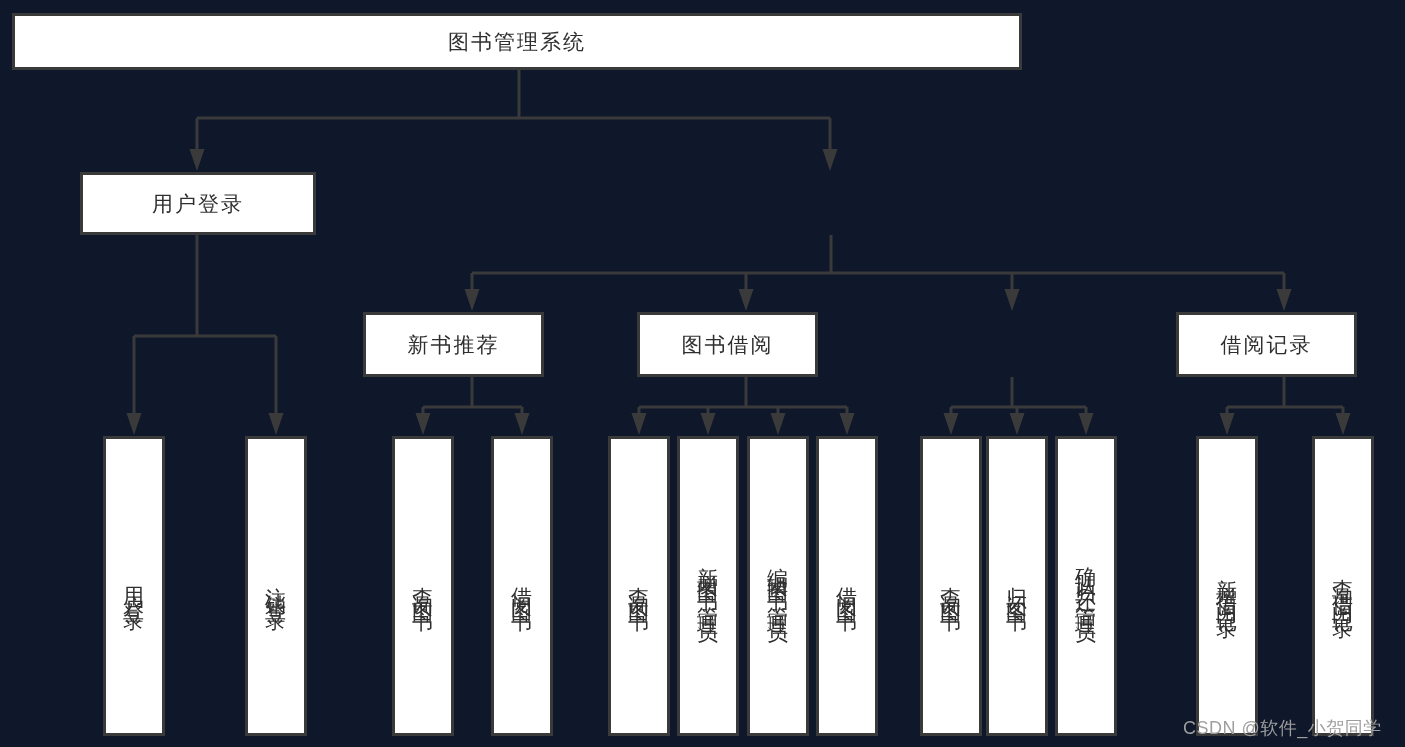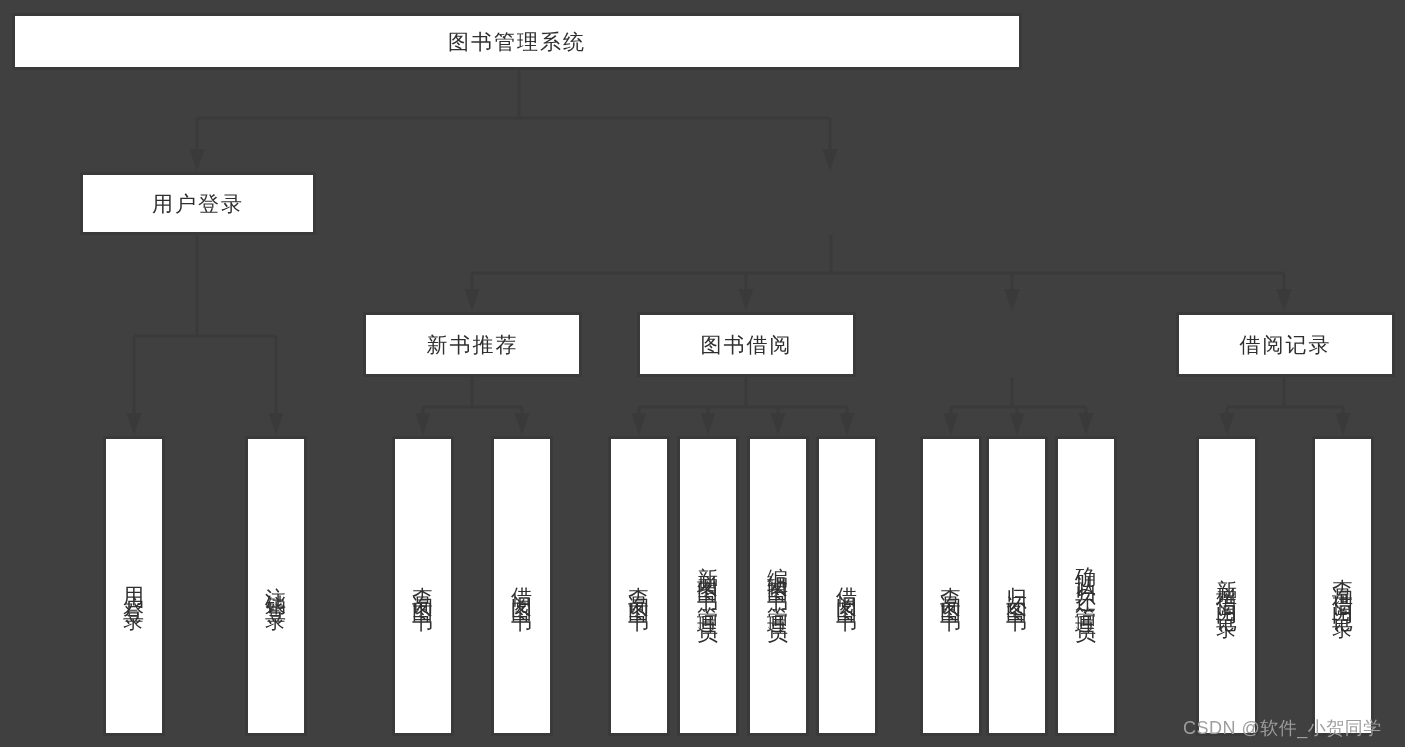--- a/index.html
+++ b/index.html
@@ -1,20 +1,20 @@
 <!DOCTYPE html>
 <html><head>
 <meta charset="utf-8">
 <style>
   html, body { margin: 0; padding: 0; background: #ffffff; }
   .stage {
     position: relative;
     width: 1405px;
     height: 747px;
-    background: #404040;
+    background: #0f172a;
     font-family: "Liberation Sans", "DejaVu Sans", sans-serif;
     overflow: hidden;
   }
   .connectors {
     position: absolute;
     left: 0; top: 0;
     width: 1405px; height: 747px;
   }
   .node {
     position: absolute;
@@ -39,21 +39,21 @@
     font-size: 21px;
     letter-spacing: 8px;
     writing-mode: vertical-rl;
     text-orientation: mixed;
     line-height: 1;
   }
   .root      { left: 12px;   top: 13px;  width: 1010px; height: 57px; }
   .lvl2      { top: 172px;   width: 236px; height: 63px; }
   .userlogin { left: 80px; }
   .bookmgmt  { left: 712px; }
-  .lvl3      { top: 312px;   width: 219px; height: 65px; }
+  .lvl3      { top: 312px;   width: 181px; height: 65px; }
   .newbook   { left: 363px; }
   .borrow    { left: 637px; }
   .current   { left: 903px; }
   .record    { left: 1176px; }
 
   .watermark {
     position: absolute;
     left: 1183px;
     top: 716px;
     font-size: 18px;

